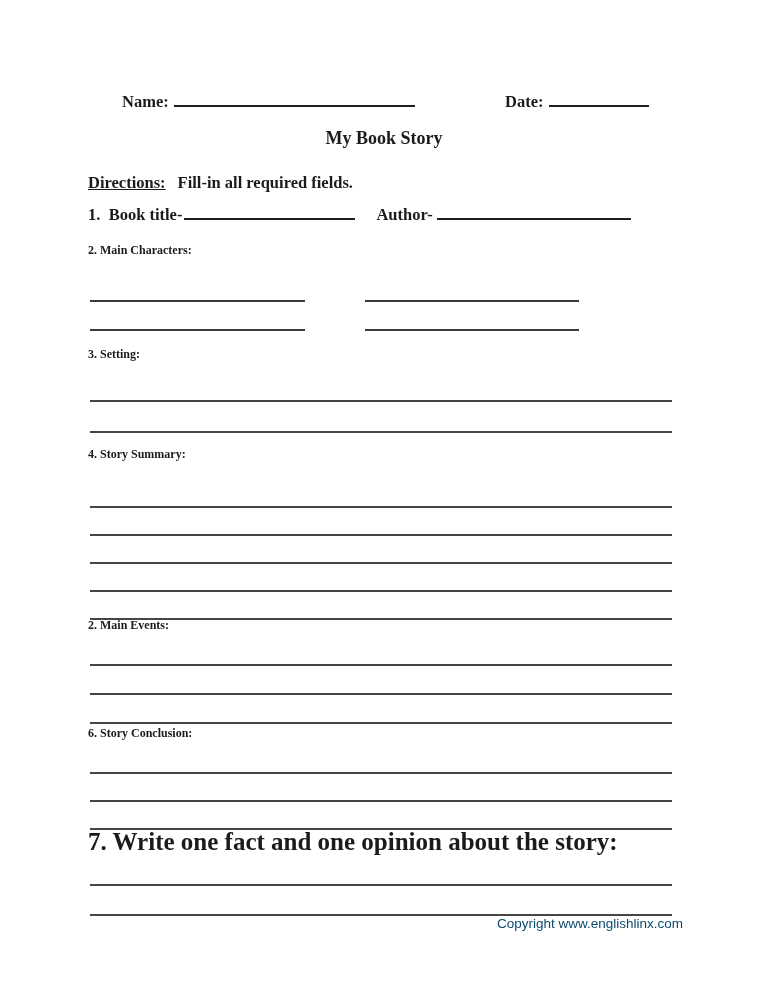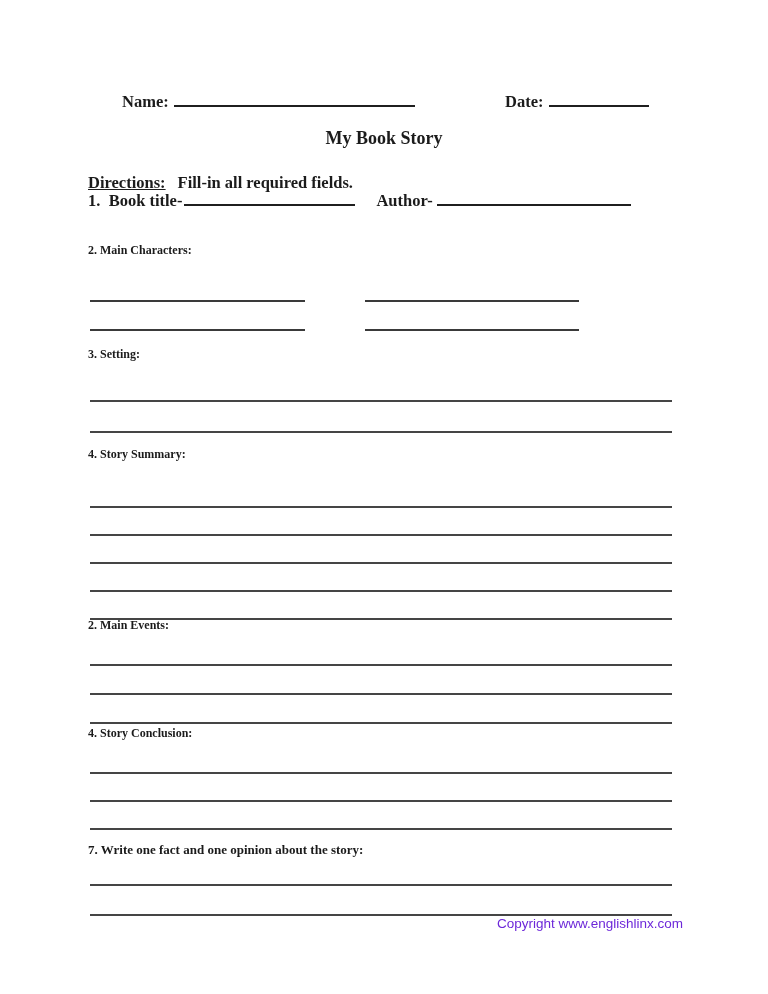--- a/index.html
+++ b/index.html
@@ -27,52 +27,52 @@
   
   .page-title {
     position: absolute; left: 0; top: 128px; width: 768px;
     text-align: center; font-weight: 700; font-size: 18px;
   }
   
   .directions { left: 88px; top: 173px; align-items: center; }
   .directions .u { text-decoration: underline; }
   .directions .rest { margin-left: 12px; }
   
-  .item1 { left: 88px; top: 189px; }
+  .item1 { left: 88px; top: 203px; }
   .bt-line { width: 171px; margin-left: 2px; }
   .author-lbl { margin-left: 21px; }
   .author-line { width: 194px; margin-left: 4px; }
   
   .sec-h { position: absolute; left: 88px; font-weight: 700; font-size: 12px; }
   .sec2-h { top: 243px; }
   .sec3-h { top: 347px; }
   .sec4-h { top: 447px; }
   .sec5-h { top: 618px; }
   .sec6-h { top: 726px; }
-  .sec7-h { top: 828px; font-size: 13px; margin-top: 14px; }
+  .sec7-h { top: 828px; font-size: 25px; }
   
   .char-lines { position: absolute; left: 90px; top: 278px; width: 489px; }
   .char-row { display: flex; justify-content: space-between; height: 24px; }
   .char-row + .char-row { margin-top: 5px; }
   .char-line { border-bottom: 2px solid #3a3a3a; align-self: flex-end; height: 0; }
   .char-line.c1 { width: 215px; }
   .char-line.c2 { width: 214px; }
   
   .lines { position: absolute; left: 90px; width: 582px; }
   .wline { border-bottom: 2px solid #454545; }
   .sec3-lines { top: 371px; } .sec3-lines .wline { height: 29px; }
   .sec4-lines { top: 480px; } .sec4-lines .wline { height: 26px; }
   .sec5-lines { top: 637px; } .sec5-lines .wline { height: 27px; }
   .sec6-lines { top: 746px; } .sec6-lines .wline { height: 26px; }
   .sec7-lines { top: 856px; } .sec7-lines .wline { height: 28px; }
   
   .copyright {
     position: absolute; right: 85px; top: 916px;
     font-family: "Liberation Sans", sans-serif;
-    font-size: 13.5px; color: #6d28d9;
+    font-size: 13.5px; color: #0c4a6e;
   }
 </style>
 </head>
 <body>
 
 <div class="sheet">
 
   <div class="row date-row">
     <span class="lbl">Date:</span>
     <span class="fill-line date-line"></span>
@@ -123,21 +123,21 @@
     <div class="wline"></div>
   </div>
 
   <div class="sec-h sec5-h">2. Main Events:</div>
   <div class="lines sec5-lines">
     <div class="wline"></div>
     <div class="wline"></div>
     <div class="wline"></div>
   </div>
 
-  <div class="sec-h sec6-h">4. Story Conclusion:</div>
+  <div class="sec-h sec6-h">6. Story Conclusion:</div>
   <div class="lines sec6-lines">
     <div class="wline"></div>
     <div class="wline"></div>
     <div class="wline"></div>
   </div>
 
   <div class="sec-h sec7-h">7. Write one fact and one opinion about the story:</div>
   <div class="lines sec7-lines">
     <div class="wline"></div>
     <div class="wline"></div>

